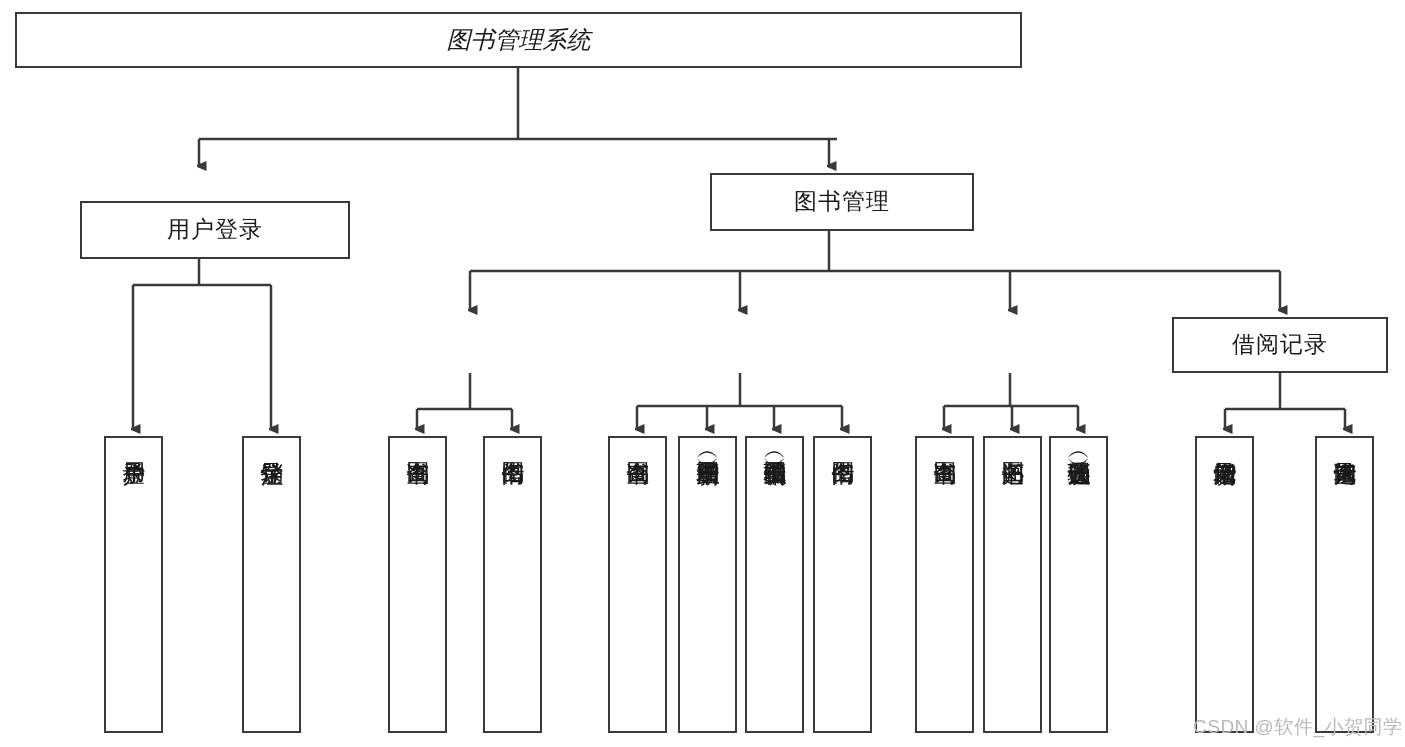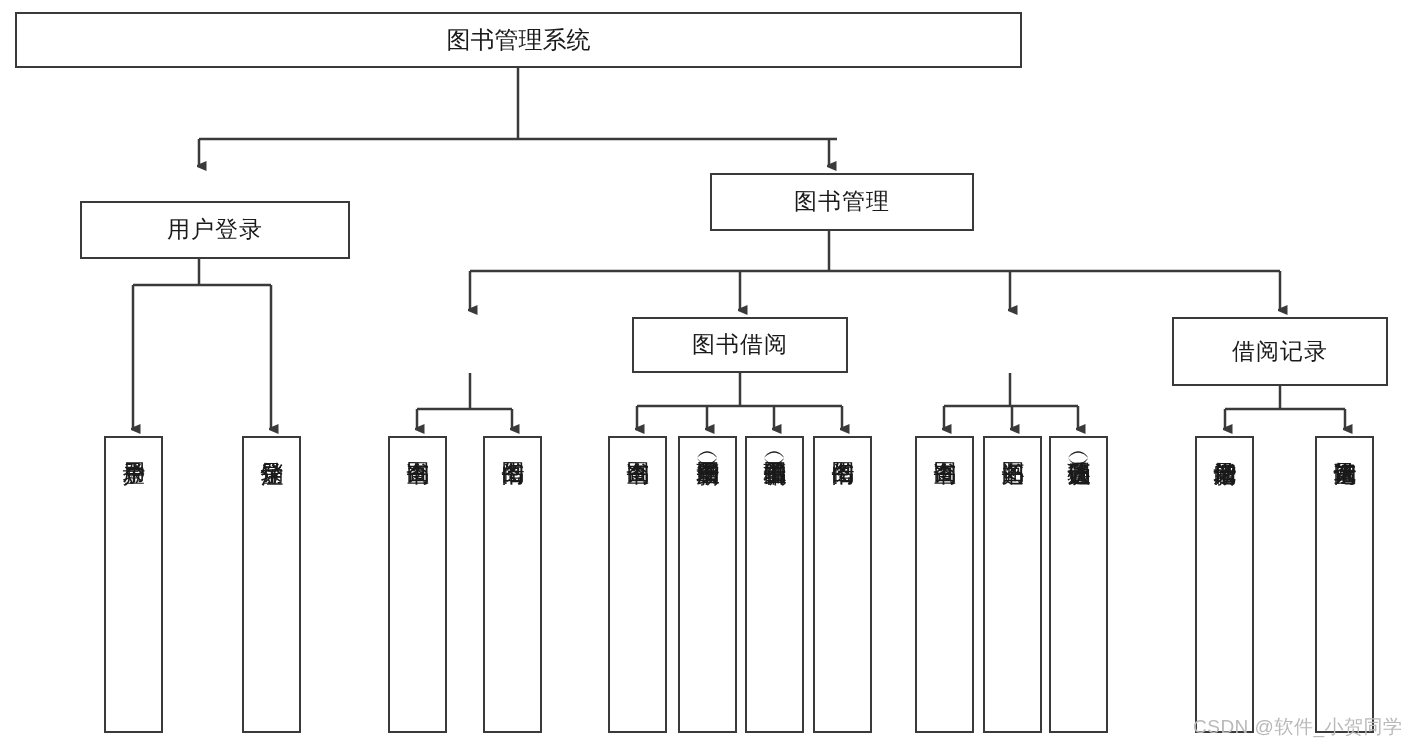--- a/index.html
+++ b/index.html
@@ -116,27 +116,26 @@
       <path d="M1012,406 L1012,429" marker-end="url(#arr)"></path>
       <path d="M1078,406 L1078,429" marker-end="url(#arr)"></path>
 
       <path d="M1280,373 L1280,409"></path>
       <path d="M1225,409 L1345,409"></path>
       <path d="M1225,409 L1225,429" marker-end="url(#arr)"></path>
       <path d="M1345,409 L1345,429" marker-end="url(#arr)"></path>
     </g>
   </svg>
 
-  <div class="node root" style="left:15px; top:12px; width:1007px; height:56px;">图书管理系统</div>
+  <div class="node root" style="left:15px; top:12px; width:1007px; height:56px;font-style:italic;">图书管理系统</div>
 
   <div class="node h" style="left:80px; top:173px; width:270px; height:58px;margin-top:28px;">用户登录</div>
   <div class="node h" style="left:710px; top:173px; width:264px; height:58px;">图书管理</div>
 
-  <div class="node h" style="left:632px; top:317px; width:216px; height:56px;">图书借阅</div>
-  <div class="node h" style="left:1172px; top:317px; width:216px; height:69px;">借阅记录</div>
+  <div class="node h" style="left:1172px; top:317px; width:216px; height:56px;">借阅记录</div>
 
   <div class="node leaf" style="left:104px; top:436px; width:59px; height:297px;">
     <span class="vtext">用户登录</span>
   </div>
   <div class="node leaf" style="left:242px; top:436px; width:59px; height:297px;">
     <span class="vtext">注销登录</span>
   </div>
 
   <div class="node leaf" style="left:388px; top:436px; width:59px; height:297px;">
     <span class="vtext">查询图书</span>

